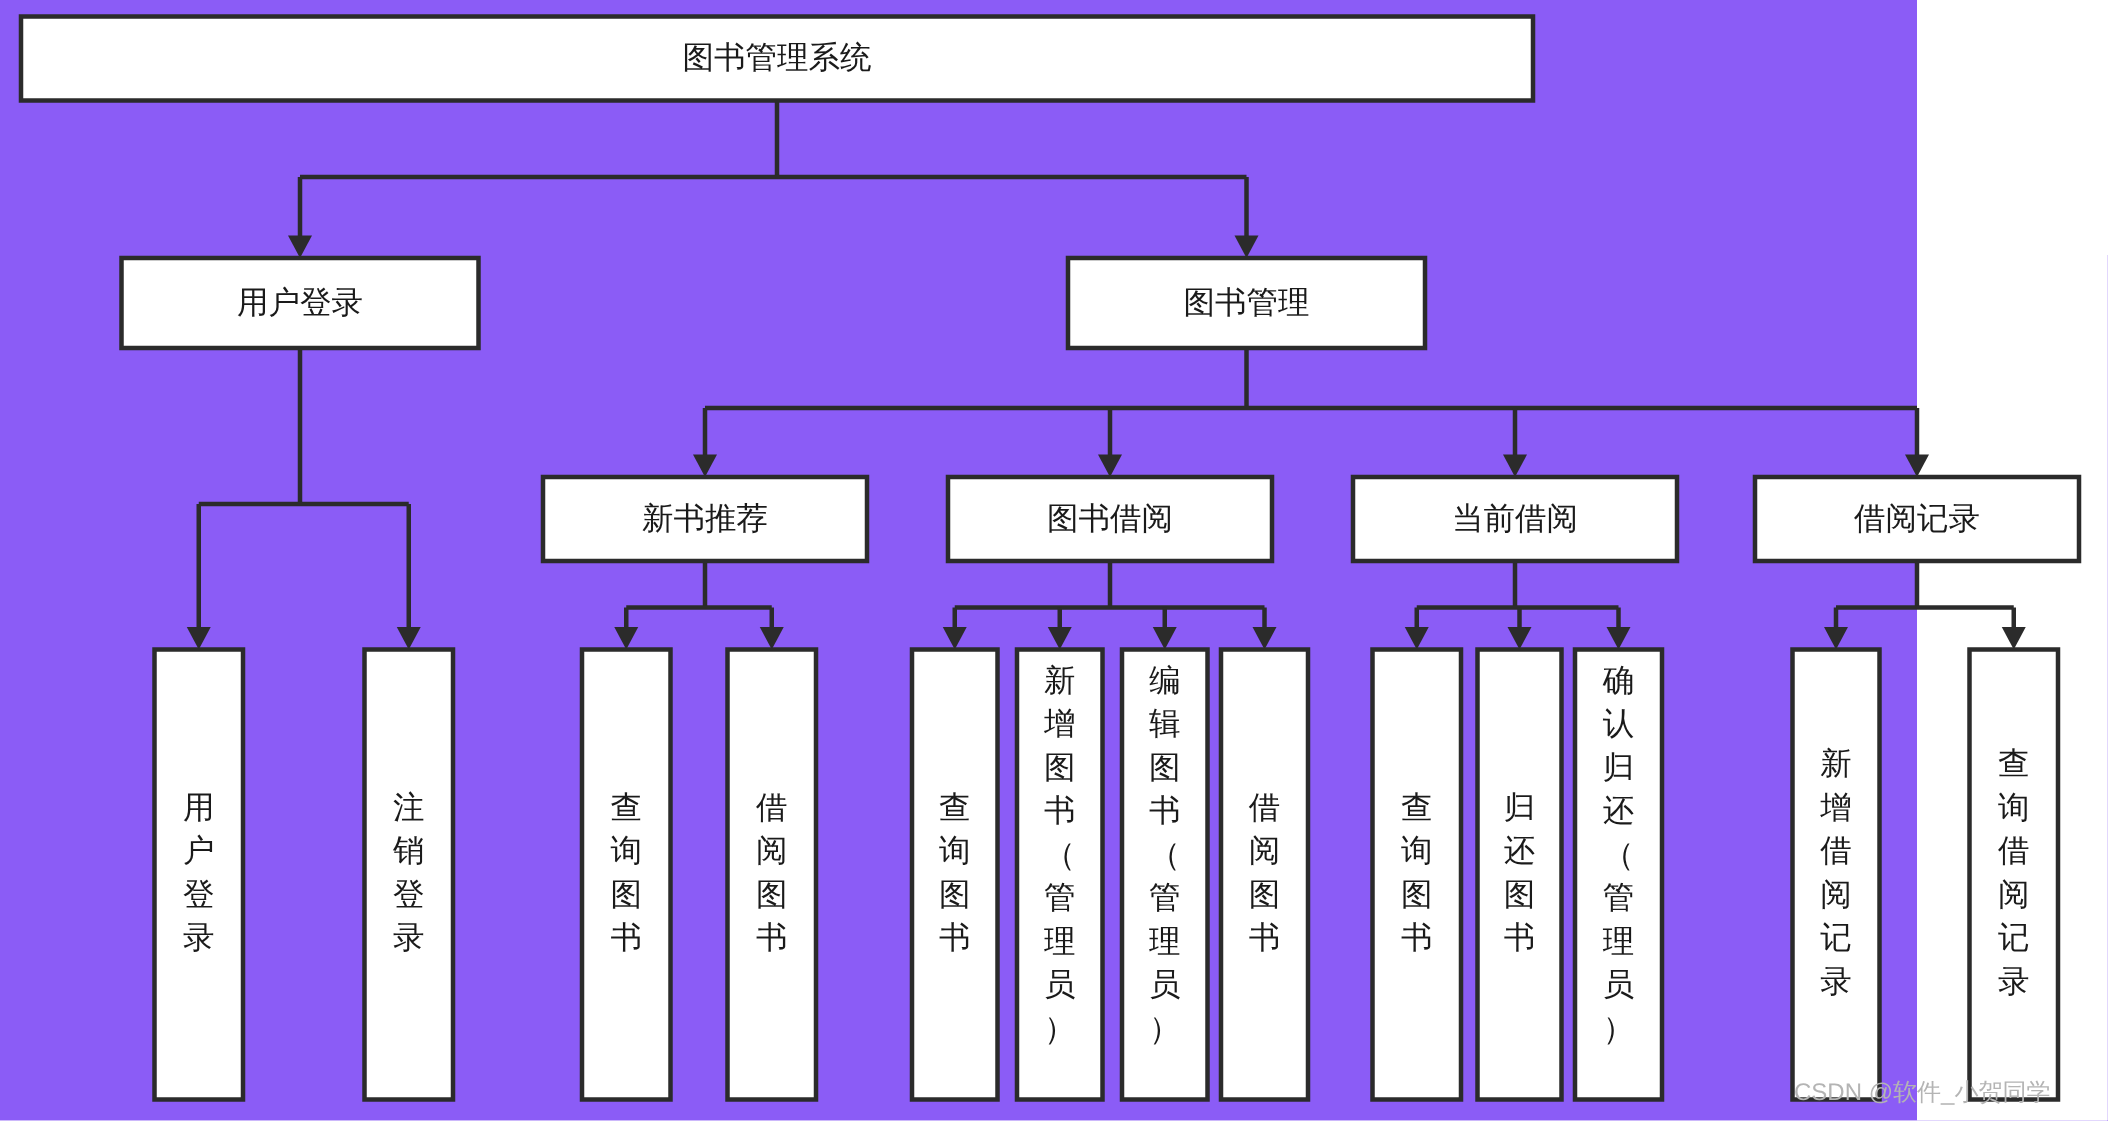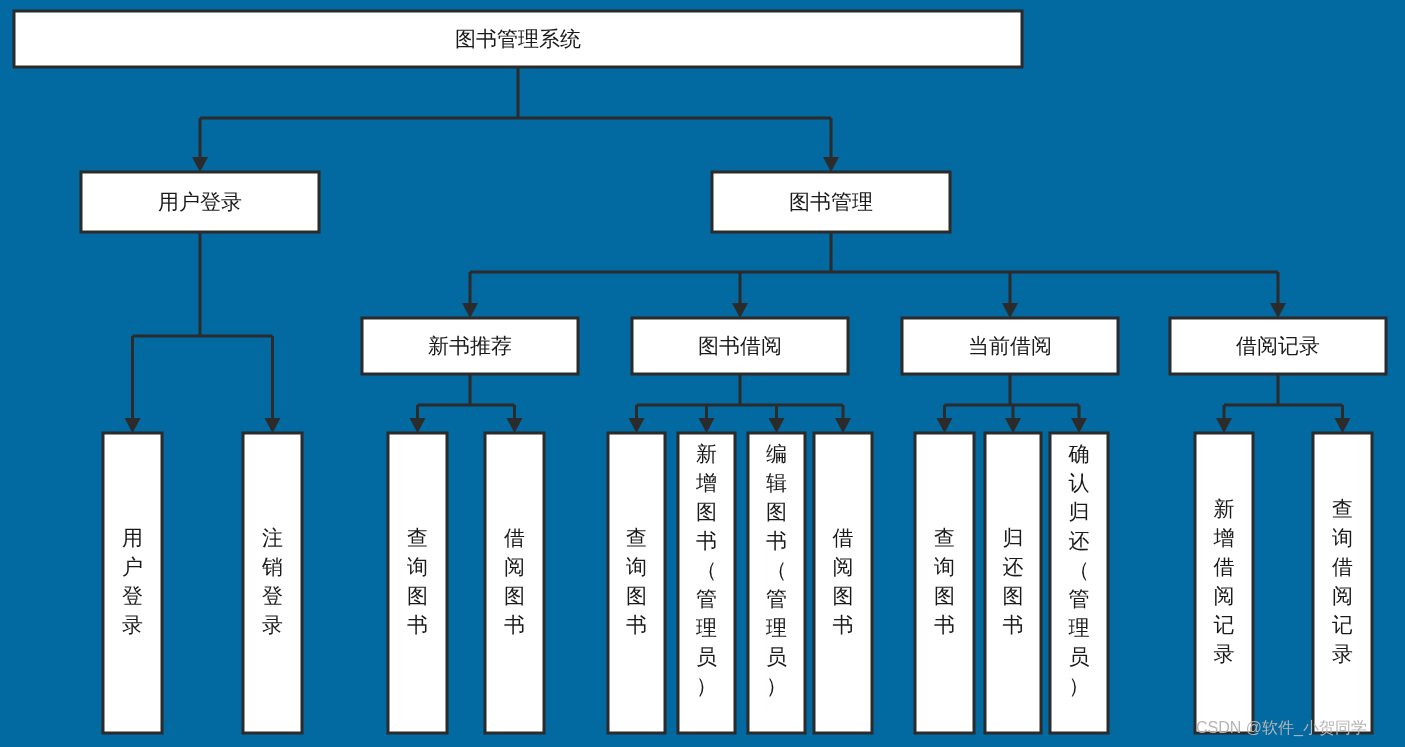--- a/index.html
+++ b/index.html
@@ -1,21 +1,21 @@
 <!DOCTYPE html>
 <html><head>
 <meta charset="utf-8">
 <style>
   html,body{margin:0;padding:0;background:#ffffff;}
   body{
     width:1405px;height:747px;
     font-family:"Liberation Sans","DejaVu Sans",sans-serif;
     overflow:hidden;
   }
-  #diagram-root{position:relative;width:1405px;height:747px;background:#0369a1;}
+  #diagram-root{position:relative;width:1278px;height:747px;background:#8b5cf6;}
   svg.canvas{position:absolute;left:0;top:0;width:1405px;height:747px;}
   .node-box{fill:#ffffff;stroke:#2b2b2b;stroke-width:3;}
   .leaf-box{fill:#ffffff;stroke:#2b2b2b;stroke-width:3;}
   .conn{stroke:#2b2b2b;stroke-width:3;fill:none;}
   .arrow-head{fill:#2b2b2b;stroke:none;}
   text.h-label{
     font-family:"Liberation Sans","DejaVu Sans",sans-serif;
     font-size:21px;fill:#1a1a1a;text-anchor:middle;dominant-baseline:middle;
   }
   text.v-char{

